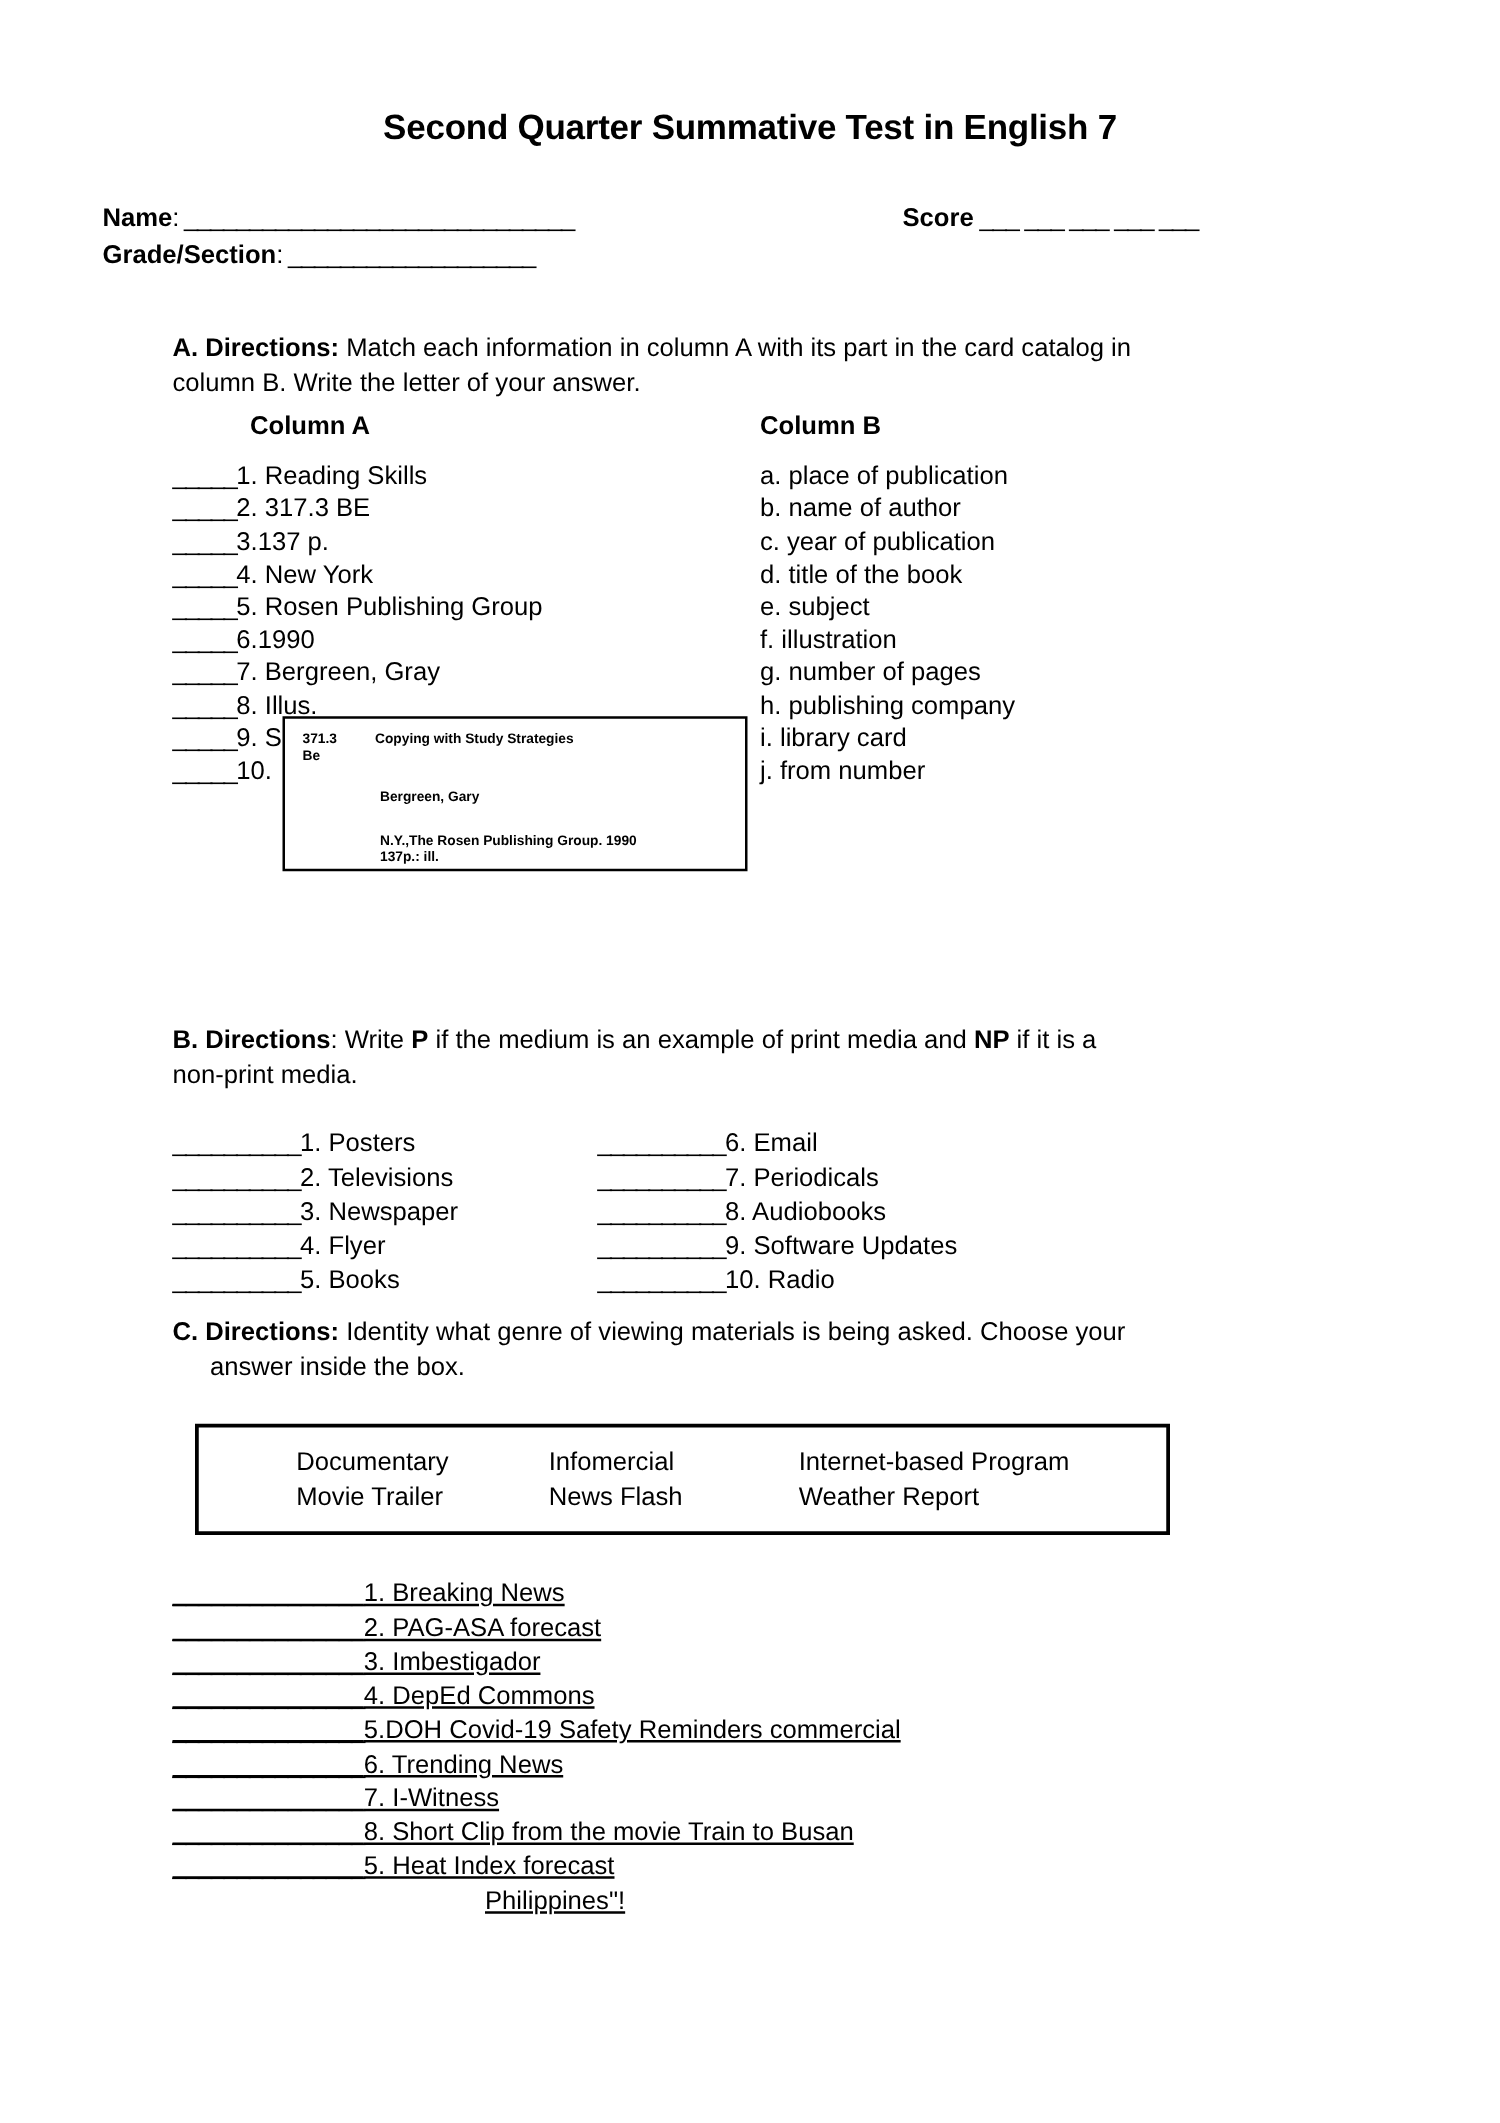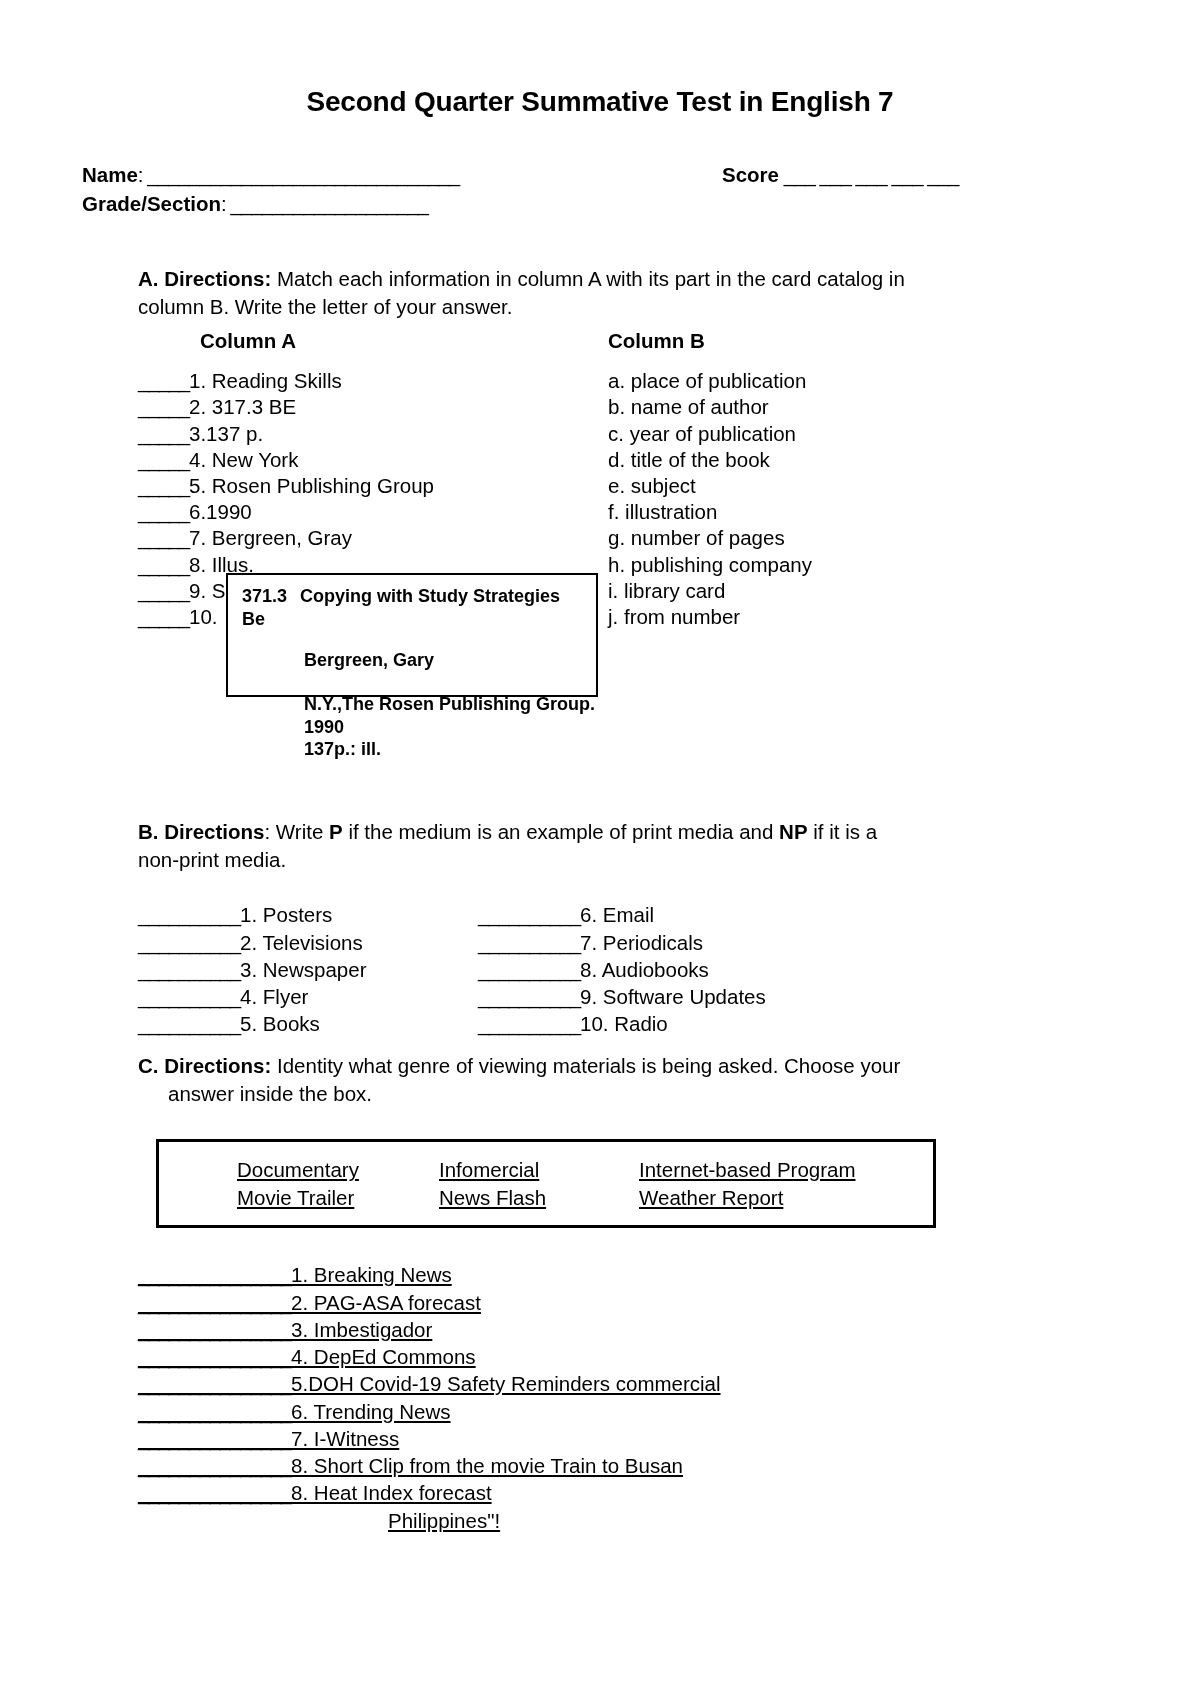--- a/index.html
+++ b/index.html
@@ -94,21 +94,21 @@
 
   
   .card-box {
     position: absolute;
     left: 226px;
     top: 573px;
     width: 372px;
     height: 124px;
     border: 2px solid #000;
     background: #fff;
-    font-size: 18px;
+    font-size: 11px;
     font-weight: bold;
     font-family: "Liberation Sans", sans-serif;
     line-height: 1.26;
     padding: 10px 0 0 14px;
   }
   .cc-line1 { white-space: nowrap; }
   .cc-callno { display: inline-block; width: 58px; }
   .cc-be { margin-top: 0px; }
   .cc-author { margin-top: 19px; padding-left: 62px; }
   .cc-imprint { margin-top: 21px; padding-left: 62px; }
@@ -135,21 +135,20 @@
     margin-left: 18px;
     width: 780px;
     border: 3px solid #000;
     padding: 14px 0 14px 0;
   }
   .genre-grid {
     display: flex;
     font-size: 20.5px;
     line-height: 1.34;
     padding-left: 78px;
-    text-decoration: underline;
   }
   .genre-col { }
   .genre-col.c1 { width: 202px; }
   .genre-col.c2 { width: 200px; }
   .genre-col.c3 { width: 280px; }
 
   .pc-items { margin-top: 33px; text-decoration: underline; }
   .pc-row {
     white-space: nowrap;
     line-height: 1.33;
@@ -274,18 +273,18 @@
 
     <div class="pc-items">
       <div class="pc-row"><span class="blank-l">_______________</span><span>1.  Breaking News</span></div>
       <div class="pc-row"><span class="blank-l">_______________</span><span>2. PAG-ASA forecast</span></div>
       <div class="pc-row"><span class="blank-l">_______________</span><span>3. Imbestigador</span></div>
       <div class="pc-row"><span class="blank-l">_______________</span><span>4. DepEd Commons</span></div>
       <div class="pc-row"><span class="blank-l">_______________</span><span>5.DOH Covid-19 Safety Reminders commercial</span></div>
       <div class="pc-row"><span class="blank-l">_______________</span><span>6. Trending News</span></div>
       <div class="pc-row"><span class="blank-l">_______________</span><span>7. I-Witness</span></div>
       <div class="pc-row"><span class="blank-l">_______________</span><span>8. Short Clip from the movie Train to Busan</span></div>
-      <div class="pc-row"><span class="blank-l">_______________</span><span>8. Heat Index forecast</span></div>
+      <div class="pc-row"><span class="blank-l">_______________</span><span>5. Heat Index forecast</span></div>
       <div class="pc-row pc-cont">Philippines"!</div>
     </div>
   </div>
 
 </div>
 
 </body></html>

